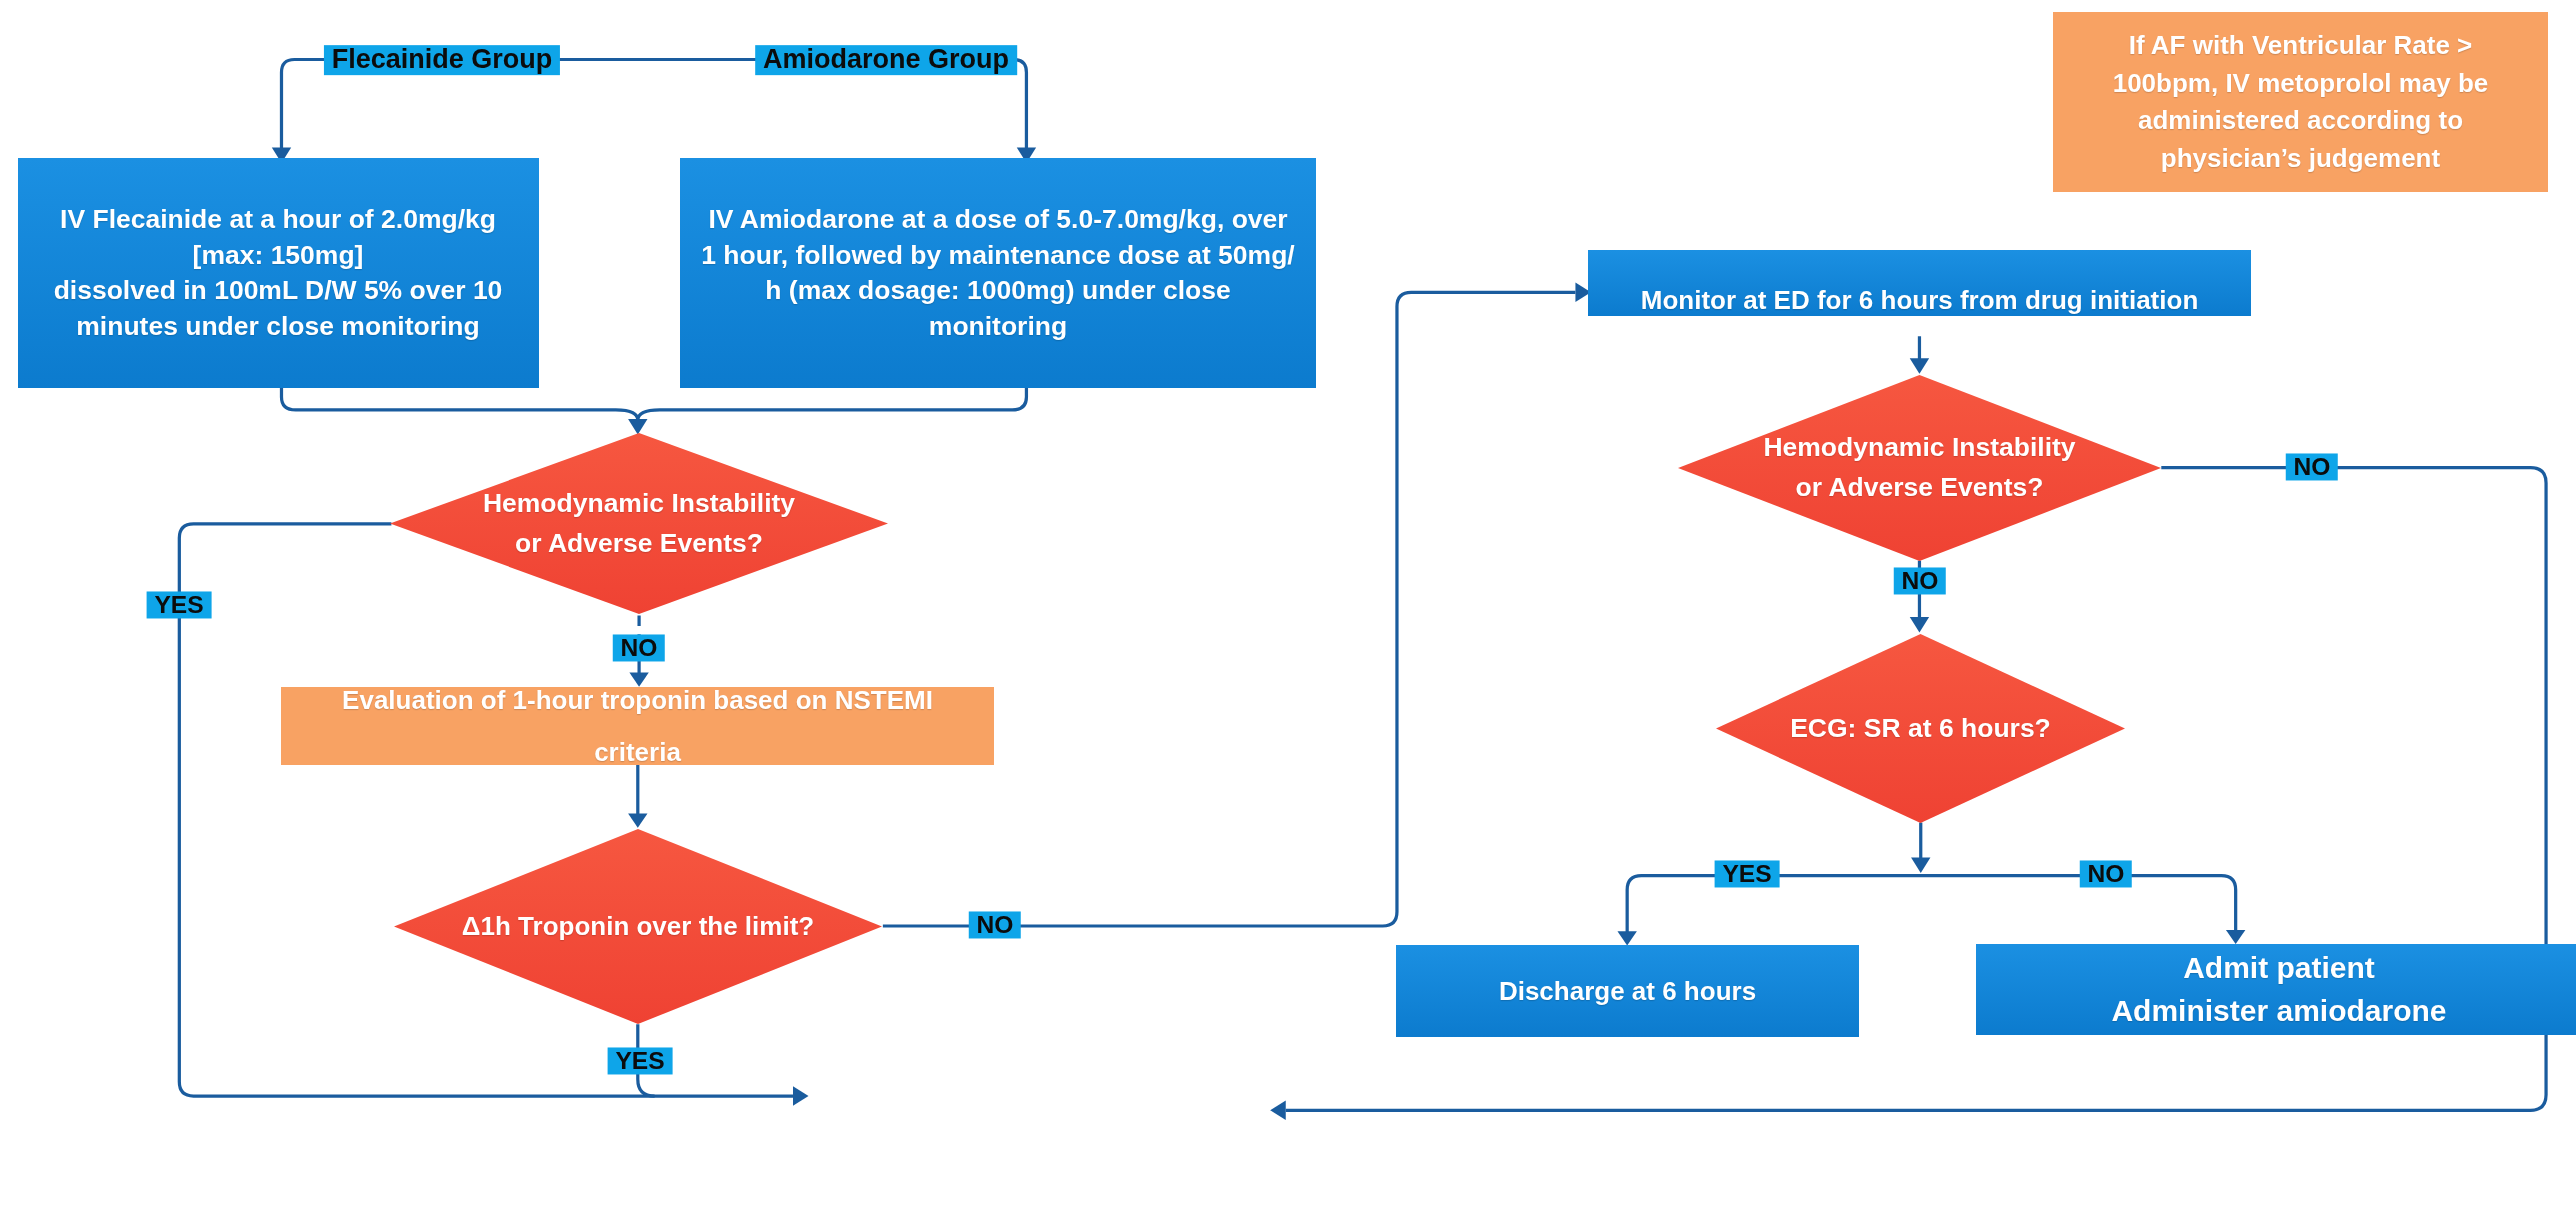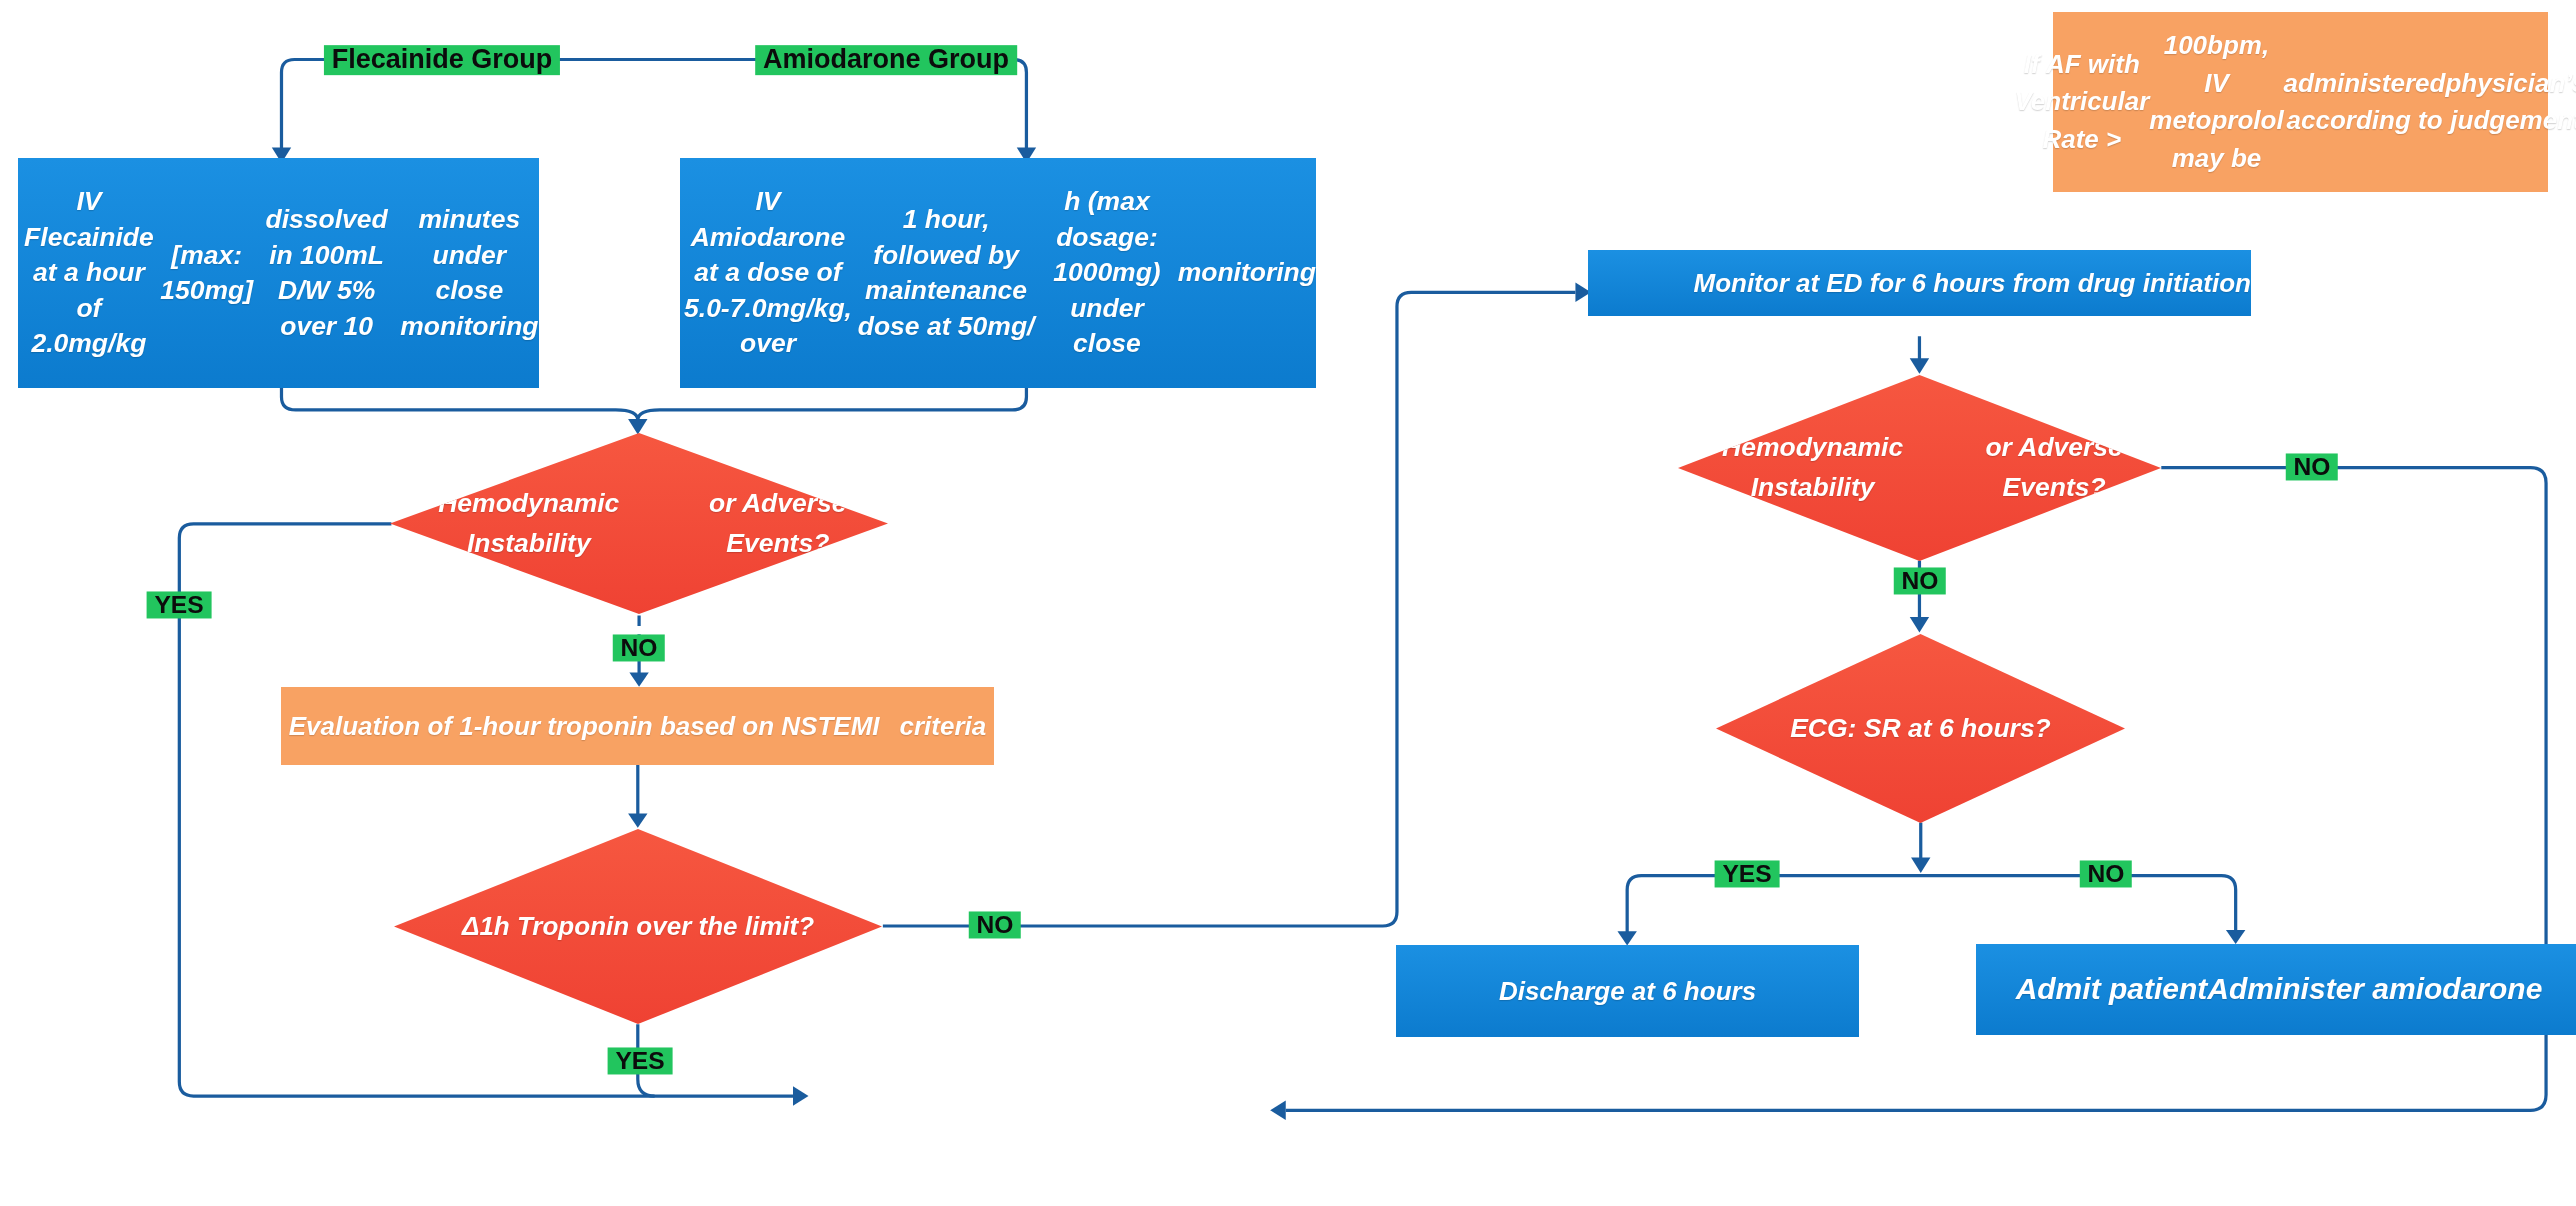--- a/index.html
+++ b/index.html
@@ -1,30 +1,30 @@
 <!DOCTYPE html>
 <html style="font-size:10.3px"><head>
 <meta charset="utf-8">
 <style>
   html,body{margin:0;padding:0;background:#ffffff;}
   body{width:2576px;height:1206px;position:relative;font-family:"Liberation Sans",sans-serif;}
   #canvas{position:absolute;left:0;top:0;width:2576px;height:1206px;overflow:hidden;}
   #edges{position:absolute;left:0;top:0;}
 
-  .node{position:absolute;display:flex;justify-content:center;
+  .node{position:absolute;display:flex;flex-direction:column;justify-content:center;
         align-items:center;text-align:center;color:#ffffff;font-weight:bold;
-        text-shadow:0 0.6px 1.3px rgba(0,0,0,0.18);box-sizing:border-box;font-style:italic;}
+        text-shadow:0 0.6px 1.3px rgba(0,0,0,0.18);box-sizing:border-box;}
   .node .ln{display:block;}
   .blue{background:linear-gradient(180deg,#1b90e2 0%,#0c7bce 100%);}
   .orange{background:#f8a263;}
   .magenta{background:linear-gradient(180deg,#f13cc7 0%,#d84aad 100%);}
   .diamond{clip-path:polygon(50% 0,100% 50%,50% 100%,0 50%);
            background:linear-gradient(180deg,#f65740 0%,#ef4233 100%);}
 
-  .lbl{position:absolute;transform:translate(-50%,-50%);background:#22c55e;color:#0c0c0c;
+  .lbl{position:absolute;transform:translate(-50%,-50%);background:#0ea5e9;color:#0c0c0c;
        font-weight:bold;white-space:nowrap;padding:0 7.8px;line-height:1.1;}
   .edge-lbl{font-size:24.6px;}
   .group-lbl{font-size:27px;}
 
   
   #fle{left:17.5px;top:158px;width:521px;height:230px;font-size:26.5px;line-height:1.34;}
   #ami{left:680px;top:158px;width:636px;height:230px;font-size:26.5px;line-height:1.34;}
   #note{left:2053px;top:12.3px;width:495px;height:180px;font-size:26px;line-height:1.45;}
   #eval{left:281px;top:687px;width:713px;height:78px;font-size:26px;line-height:1.25;gap:20px;}
   #monitor{left:1588px;top:250px;width:663px;height:66px;font-size:26px;justify-content:flex-end;}

